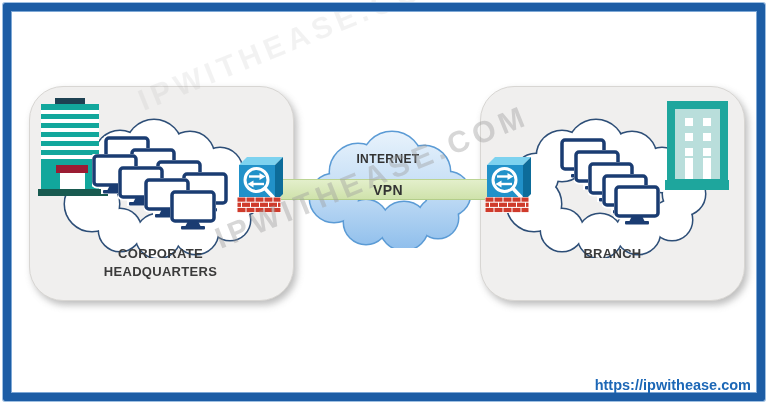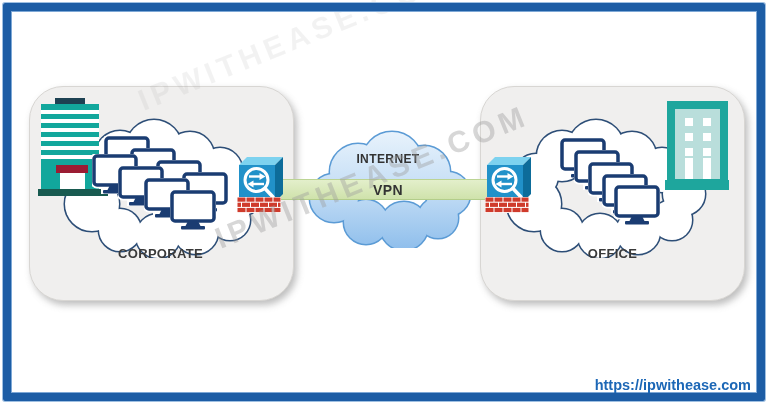--- a/index.html
+++ b/index.html
@@ -366,23 +366,24 @@
         <rect x="27.5" y="54.9" width="8" height="4.2"></rect>
         <rect x="36.5" y="54.9" width="7" height="4.2"></rect>
     </g>
   </svg>
 
   <div class="net-label internet">INTERNET</div>
   <div class="net-label vpn">VPN</div>
 
   <div class="site-label left">
     <div>CORPORATE</div>
+    <div>HEADQUARTERS</div>
   </div>
   <div class="site-label right">
-    <div>OFFICE</div>
+    <div>BRANCH</div>
   </div>
 
   <div class="watermark">IPWITHEASE.COM</div>
   <div class="watermark echo">IPWITHEASE.COM</div>
 
   <a class="footer-url" href="#">https://ipwithease.com</a>
 
 </div>
 
 </body></html>

